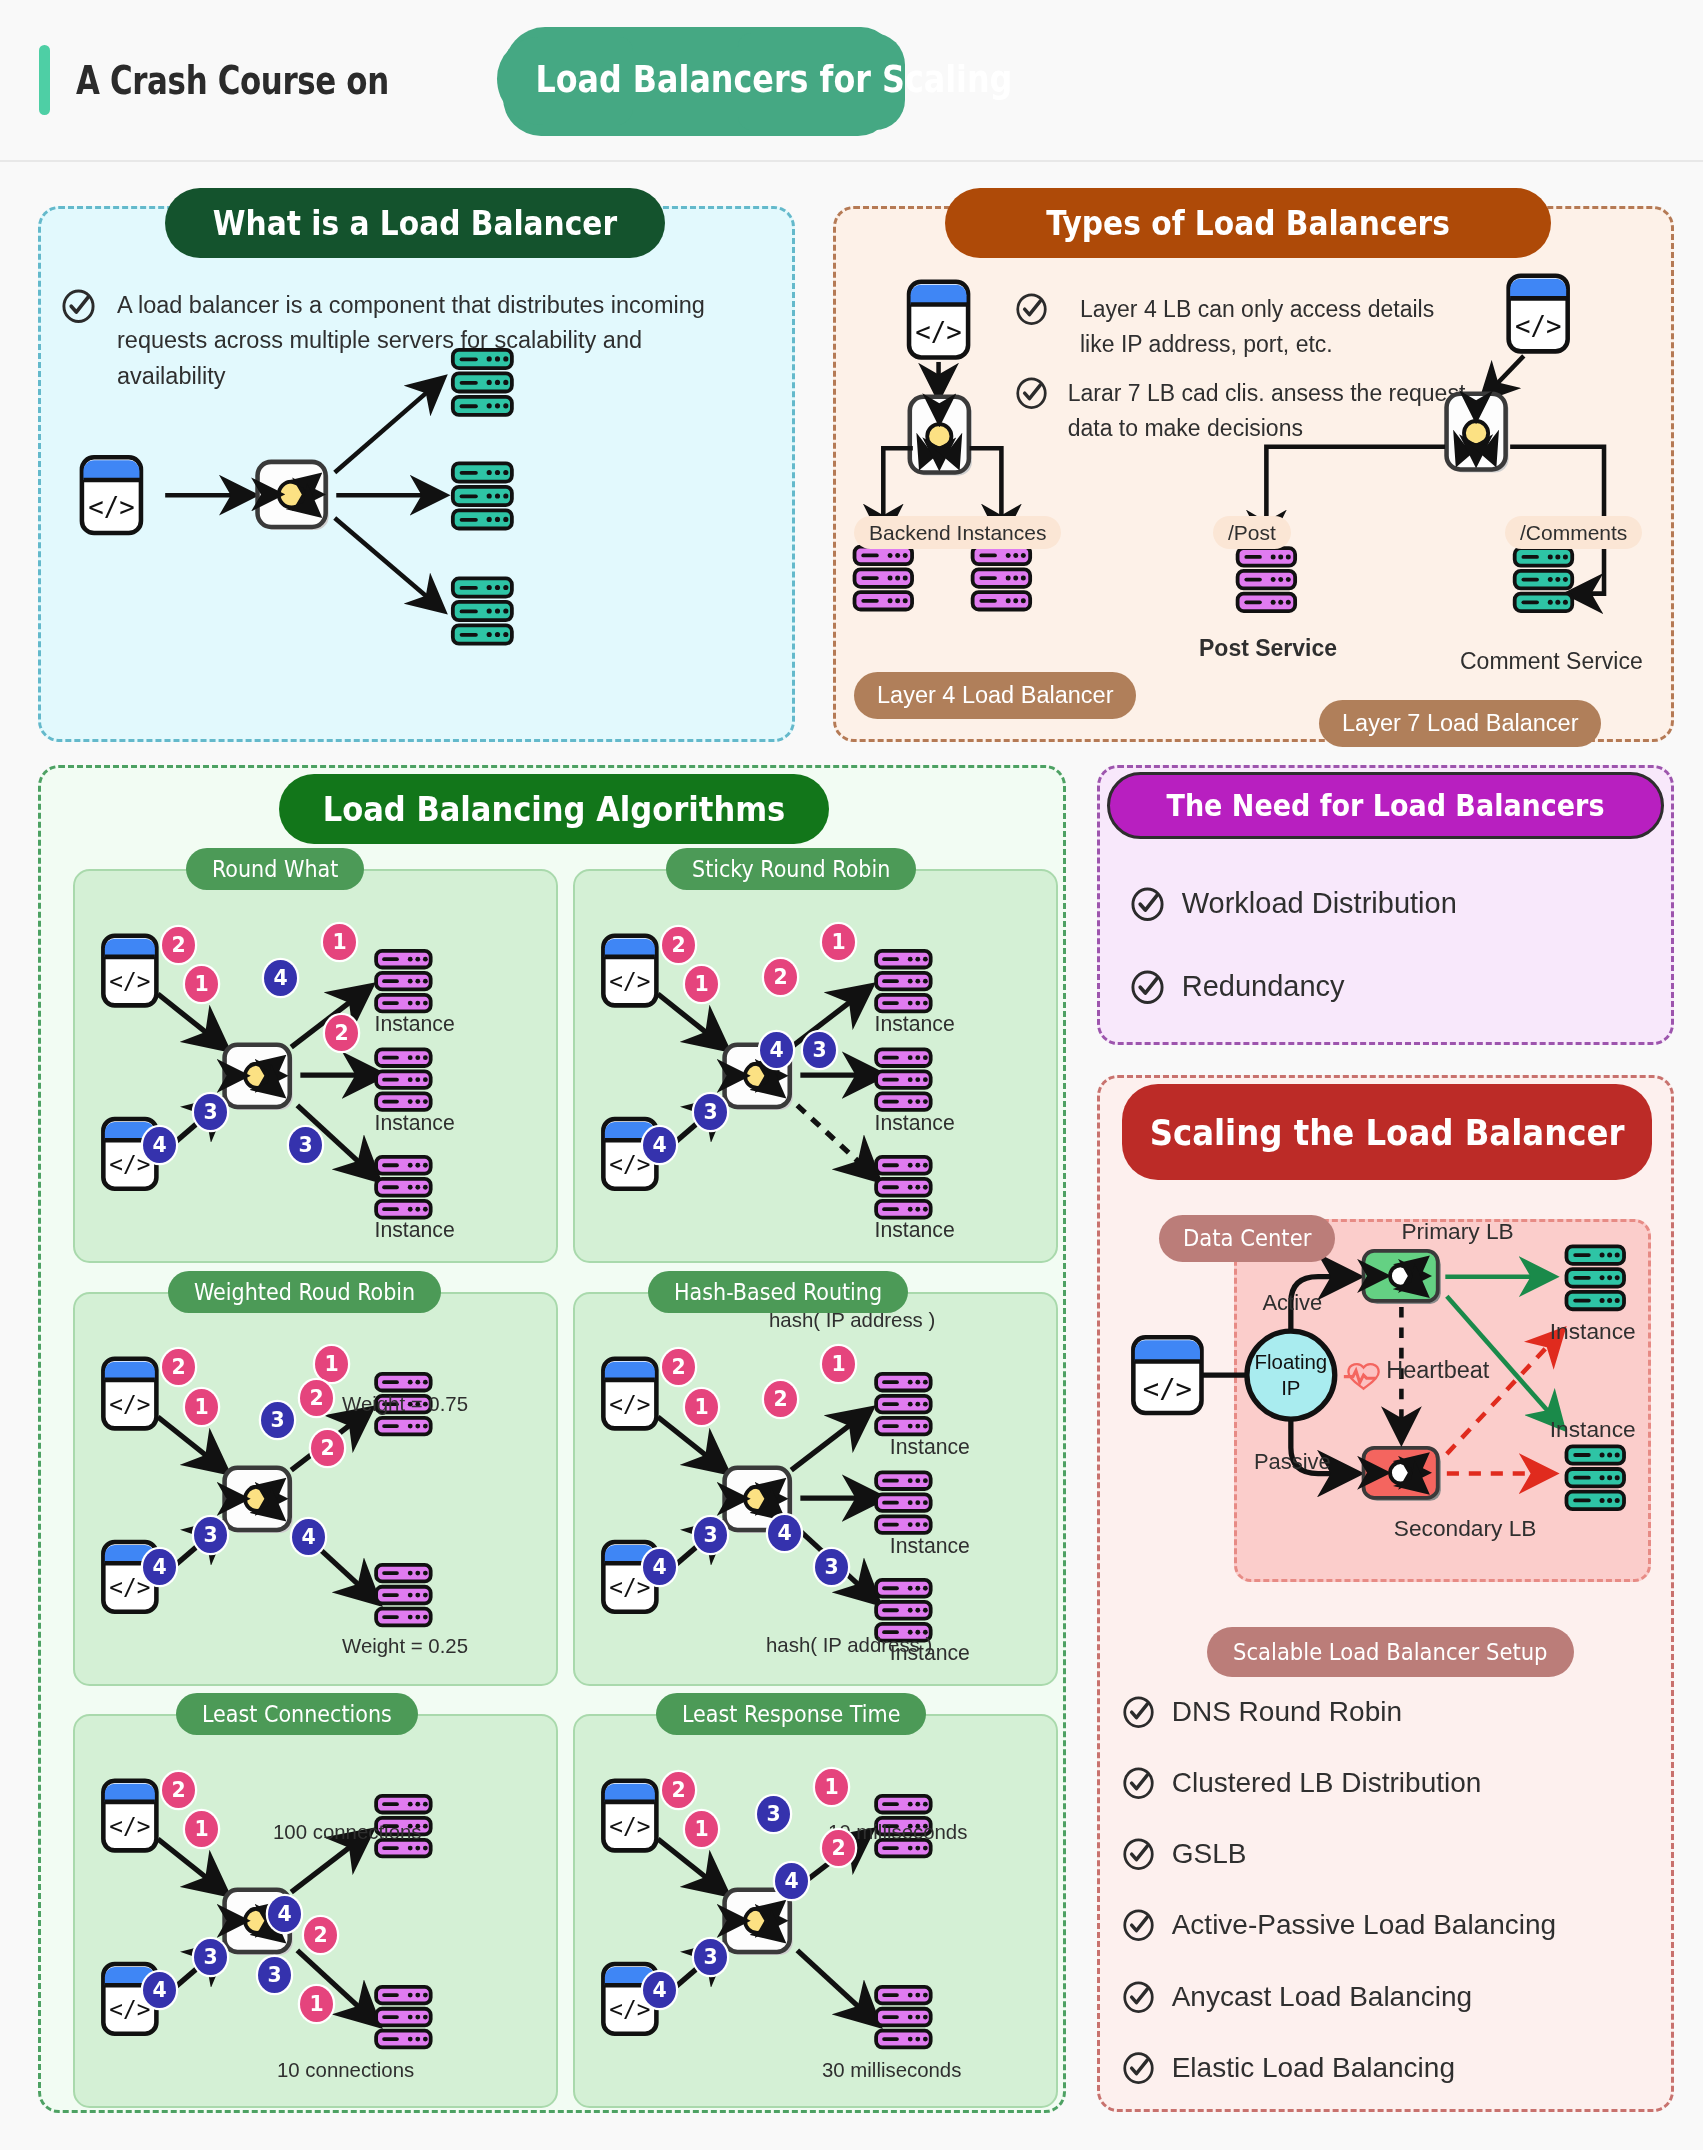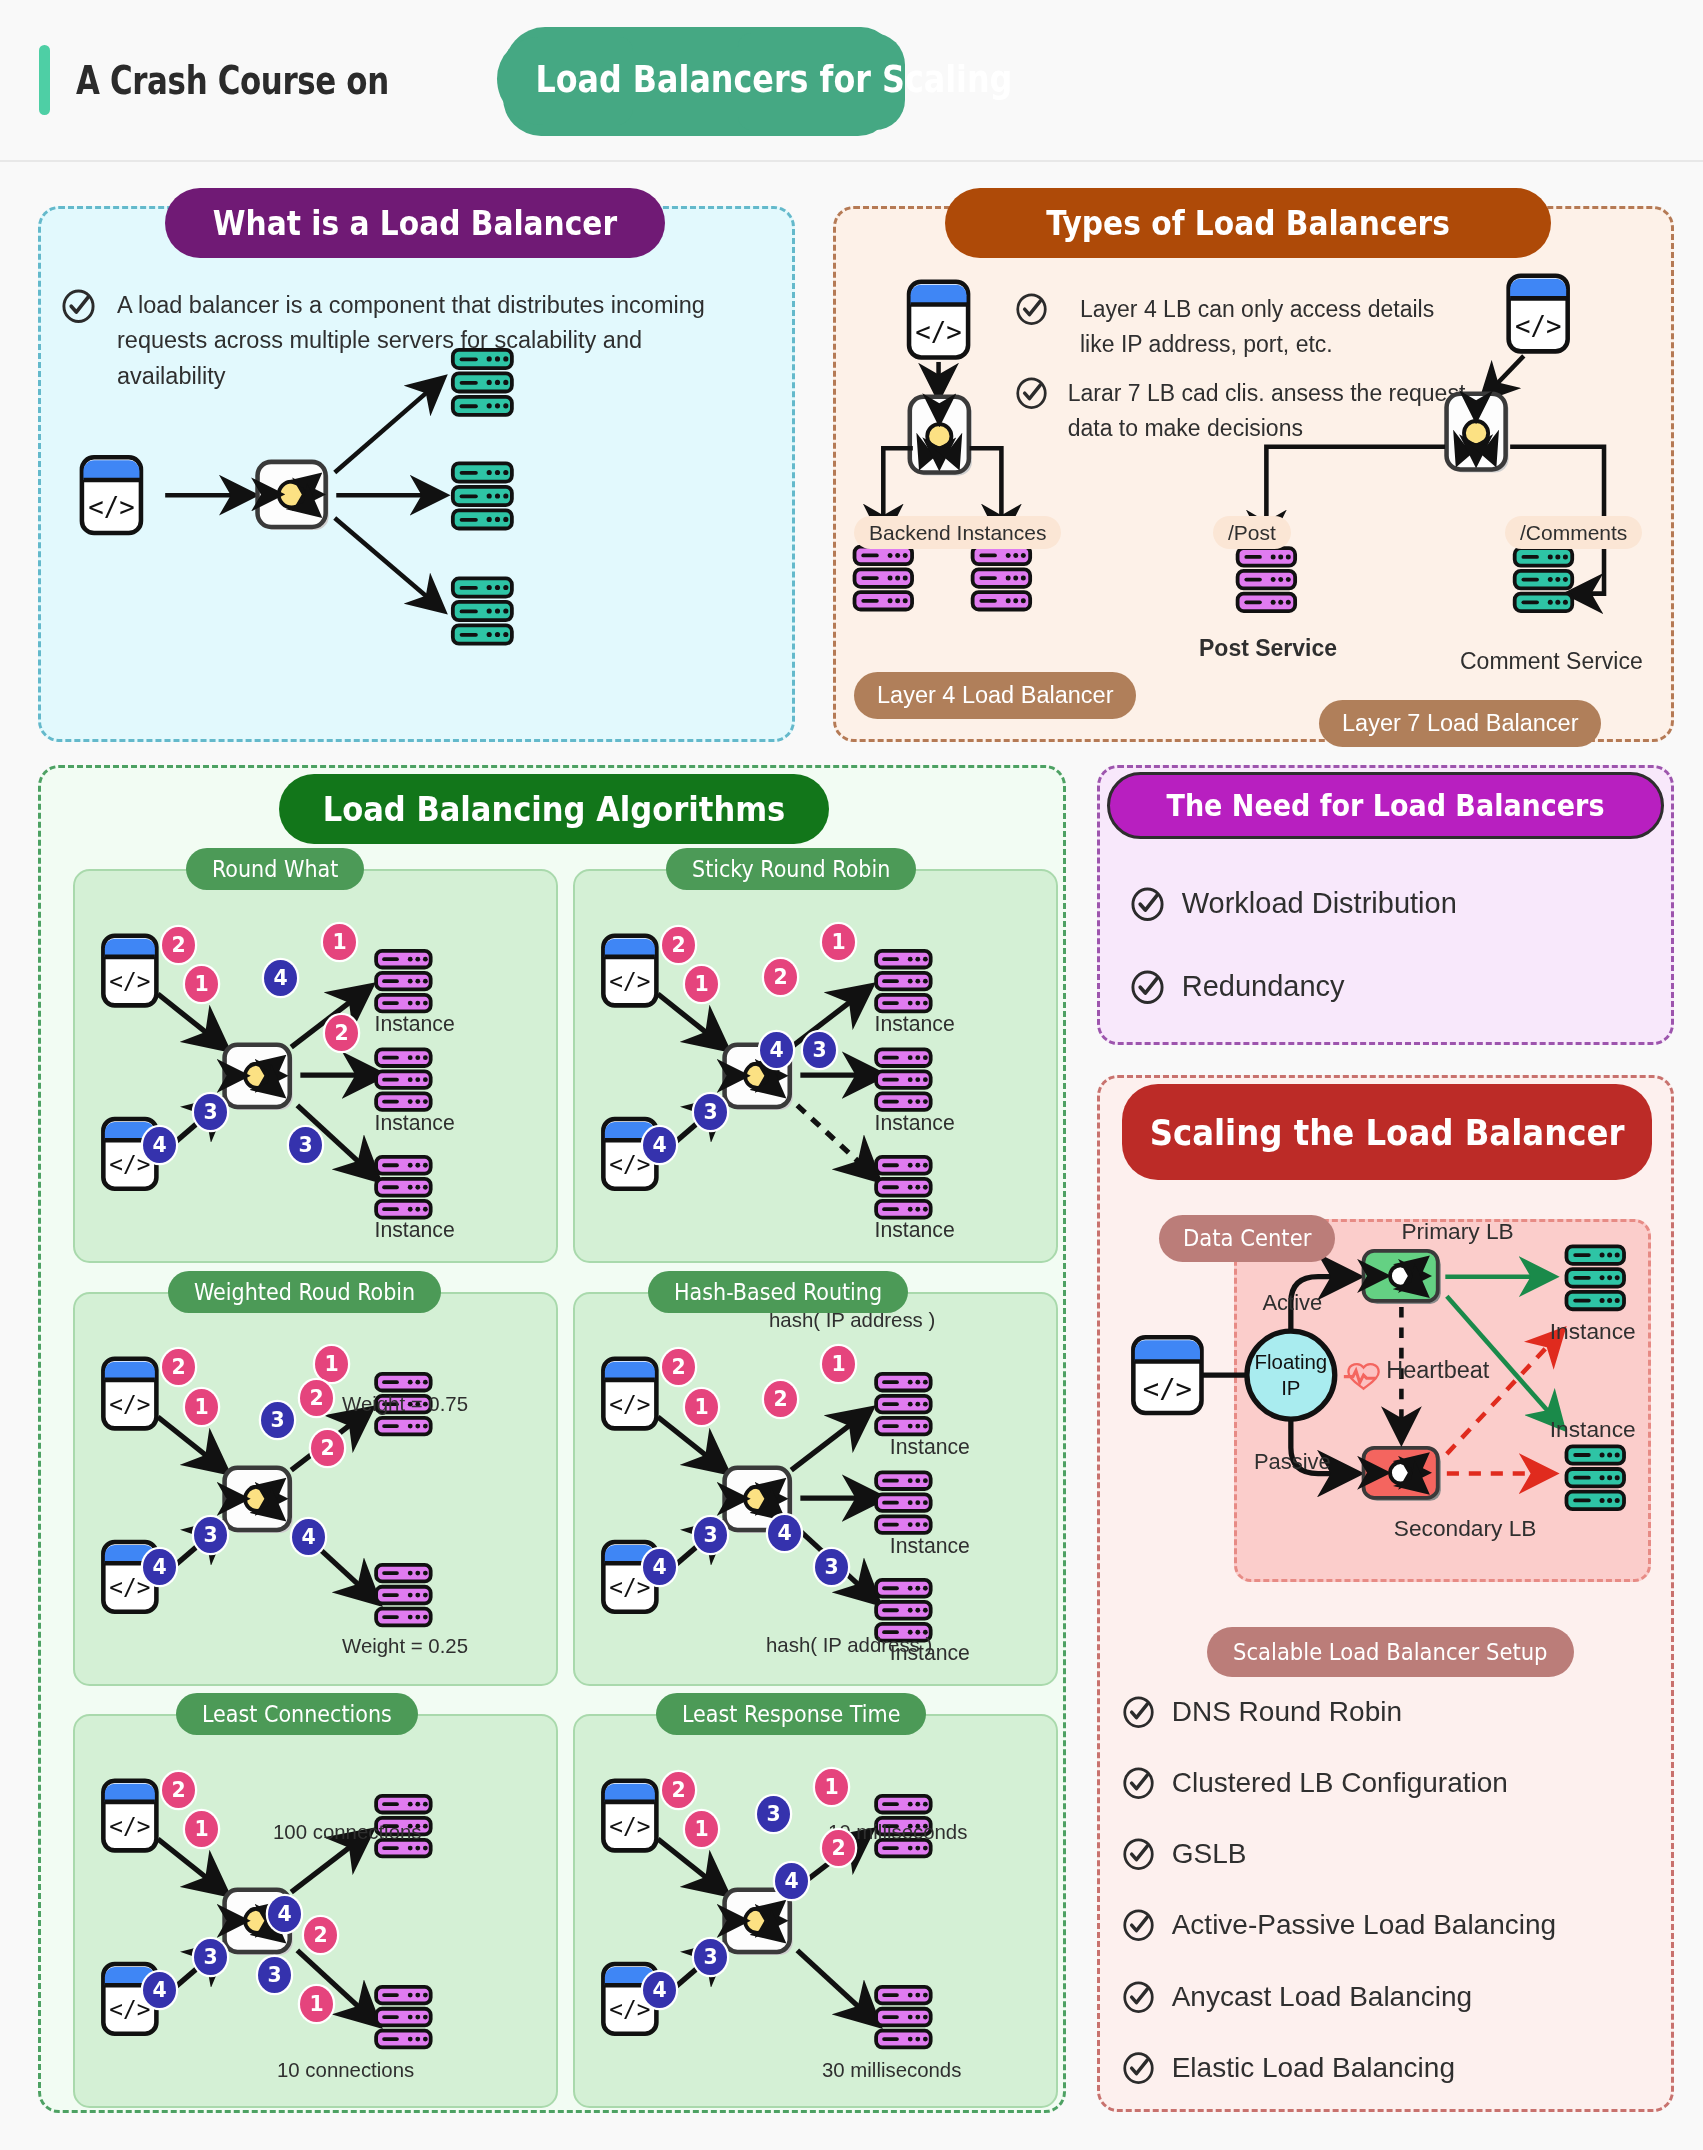--- a/index.html
+++ b/index.html
@@ -50,21 +50,21 @@
   
   .panel { position:absolute; border-radius:21px; border-width:3.8px; border-style:dashed; }
   .panel-title {
     position:absolute; border-radius:36px; display:flex; align-items:center; justify-content:center;
     font-weight:bold; color:#fff; white-space:nowrap; z-index:5;
     font-family:"DejaVu Sans Condensed","Liberation Sans",sans-serif;
   }
 
   
   #p-what { left:38px; top:206px; width:757px; height:536px; background:#e2f9fd; border-color:#64b9cb; }
-  #t-what { left:165px; top:188px; width:500px; height:70px; background:#701a75; font-size:33px; }
+  #t-what { left:165px; top:188px; width:500px; height:70px; background:#14532d; font-size:33px; }
   #what-bullet { position:absolute; left:61px; top:288px; width:682px; display:flex; gap:21px;justify-content:center; }
   #what-bullet .btxt { font-size:23.5px; line-height:1.5; color:#2f2f2f; }
 
   
   #p-types { left:833px; top:206px; width:841px; height:536px; background:#fdf1e8; border-color:#b57a55; }
   #t-types { left:945px; top:188px; width:606px; height:70px; background:#ae4a08; font-size:33px; }
   .types-bullet { position:absolute; display:flex; gap:19.7px; width:454px; }
   .types-bullet .btxt { font-size:23px; line-height:1.5; color:#2f2f2f; }
   #tb1 { left:1015px; top:292px;gap:32px; }
   #tb2 { left:1015px; top:376px; }
@@ -1100,21 +1100,21 @@
       </span>
       <span>DNS Round Robin</span>
     </div>
     <div class="scale-item" style="top: 1766px;">
       <span class="check-ic">
   <svg width="33" height="33" viewBox="0 0 48 48">
     <ellipse cx="24" cy="25" rx="20" ry="21" fill="none" stroke="#2b2b2b" stroke-width="4"></ellipse>
     <path d="M14 25l7 8 16-20" fill="none" stroke="#2b2b2b" stroke-width="5" stroke-linecap="round" stroke-linejoin="round"></path>
   </svg>
       </span>
-      <span>Clustered LB Configuration</span>
+      <span>Clustered LB Distribution</span>
     </div>
     <div class="scale-item" style="top: 1837px;">
       <span class="check-ic">
   <svg width="33" height="33" viewBox="0 0 48 48">
     <ellipse cx="24" cy="25" rx="20" ry="21" fill="none" stroke="#2b2b2b" stroke-width="4"></ellipse>
     <path d="M14 25l7 8 16-20" fill="none" stroke="#2b2b2b" stroke-width="5" stroke-linecap="round" stroke-linejoin="round"></path>
   </svg>
       </span>
       <span>GSLB</span>
     </div>

